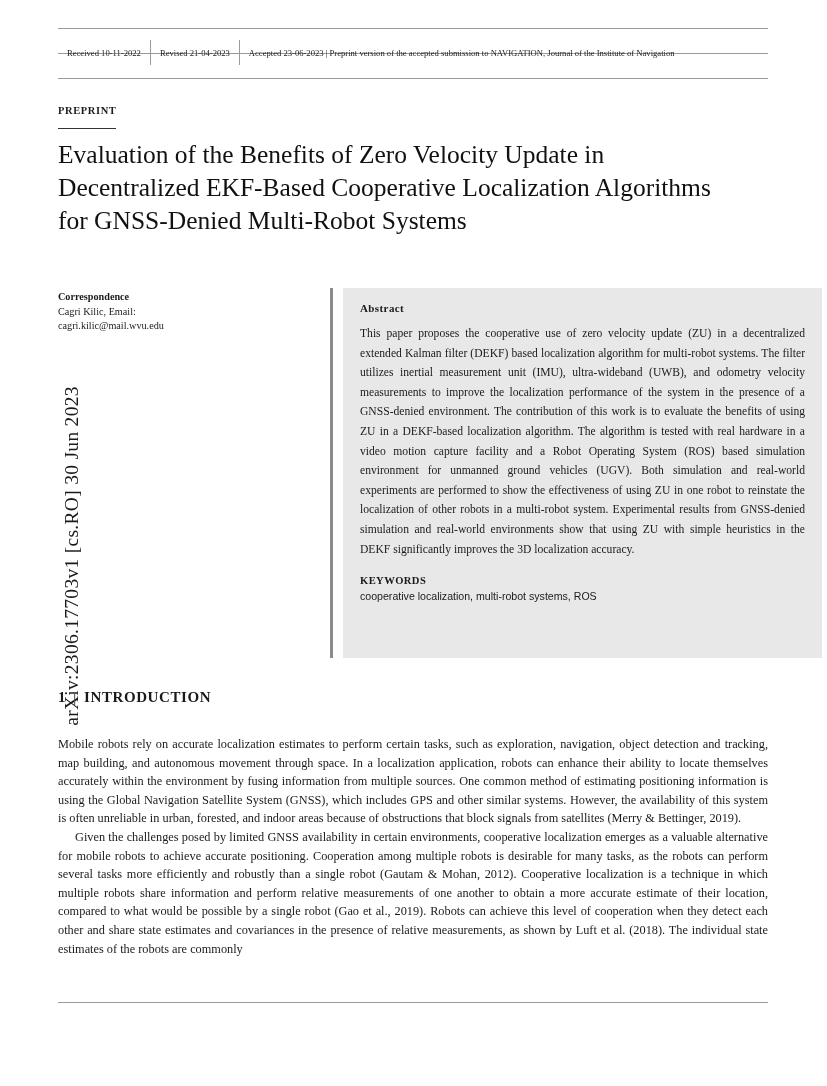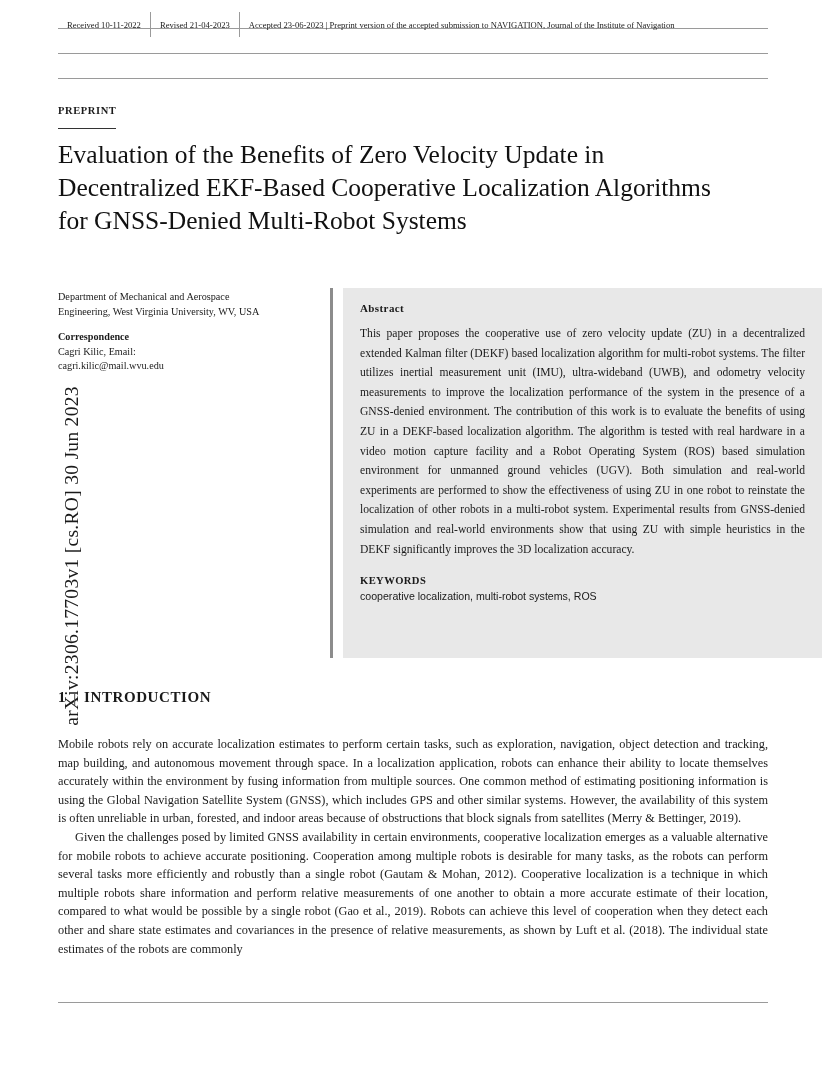--- a/index.html
+++ b/index.html
@@ -55,21 +55,21 @@
     position: absolute;
     left: 0;
     width: 710px;
     font-family: "Liberation Serif", serif;
     font-size: 8.6px;
     color: #1a1a1a;
     display: flex;
     align-items: center;
     height: 25px;
   }
-  .hdr-row1 { top: 12px; }
+  .hdr-row1 { top: 40px; }
   .hdr-row2 { top: 53px; }
   .hdr-cell {
     padding: 0 9px;
     white-space: nowrap;
   }
   .hdr-sep {
     width: 1px;
     align-self: stretch;
     background: #9a9a9a;
   }
@@ -237,21 +237,20 @@
     <span class="hdr-cell">Accepted 23-06-2023 | Preprint version of the accepted submission to NAVIGATION, Journal of the Institute of Navigation</span>
   </div>
 
 
   <div class="preprint">PREPRINT</div>
 
   <div class="title">Evaluation of the Benefits of Zero Velocity Update in Decentralized EKF-Based Cooperative Localization Algorithms for GNSS-Denied Multi-Robot Systems</div>
 
 
   <div class="leftcol">
-    <div class="blk">Department of Mechanical and Aerospace Engineering, West Virginia University, WV, USA</div>
     <div class="lbl">Correspondence</div>
     <div>Cagri Kilic, Email:</div>
     <div>cagri.kilic@mail.wvu.edu</div>
   </div>
 
   <div class="abstract-wrap">
     <div class="abstract-bar"></div>
     <div class="abstract-box">
       <div class="abstract-h">Abstract</div>
       <p class="abstract-p">This paper proposes the cooperative use of zero velocity update (ZU) in a decentralized extended Kalman filter (DEKF) based localization algorithm for multi-robot systems. The filter utilizes inertial measurement unit (IMU), ultra-wideband (UWB), and odometry velocity measurements to improve the localization performance of the system in the presence of a GNSS-denied environment. The contribution of this work is to evaluate the benefits of using ZU in a DEKF-based localization algorithm. The algorithm is tested with real hardware in a video motion capture facility and a Robot Operating System (ROS) based simulation environment for unmanned ground vehicles (UGV). Both simulation and real-world experiments are performed to show the effectiveness of using ZU in one robot to reinstate the localization of other robots in a multi-robot system. Experimental results from GNSS-denied simulation and real-world environments show that using ZU with simple heuristics in the DEKF significantly improves the 3D localization accuracy.</p>

